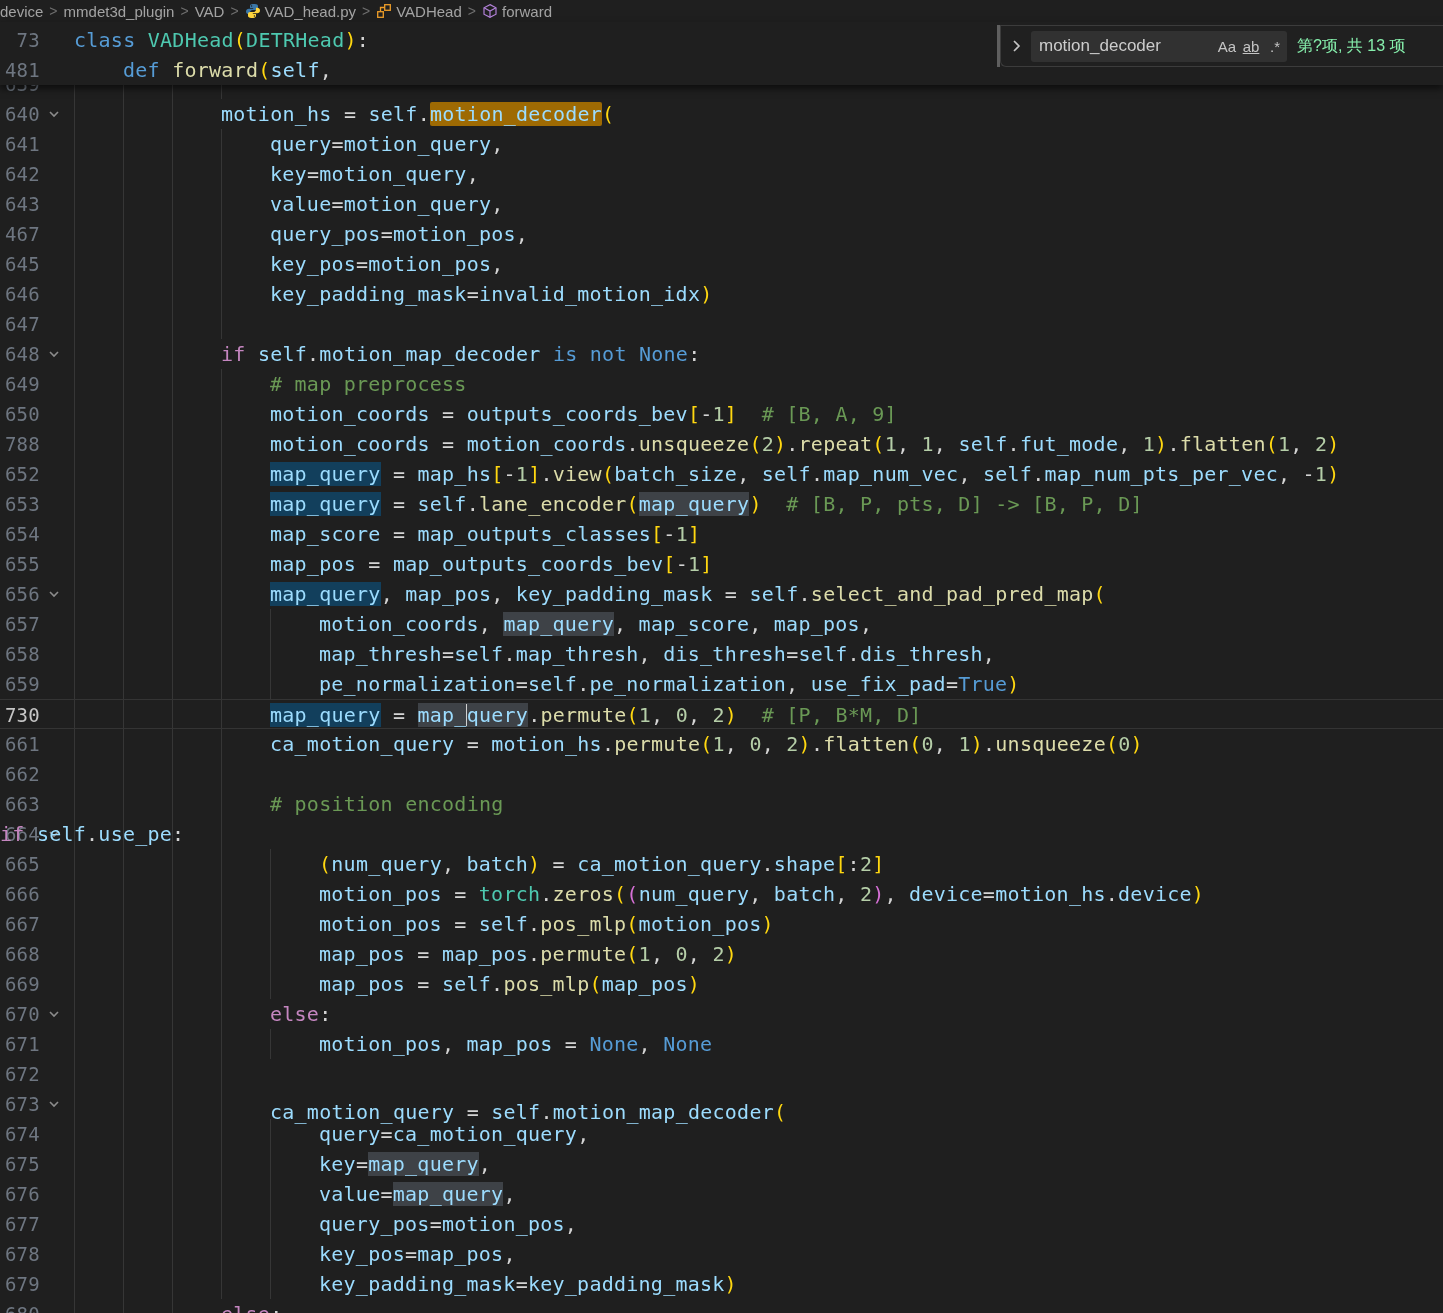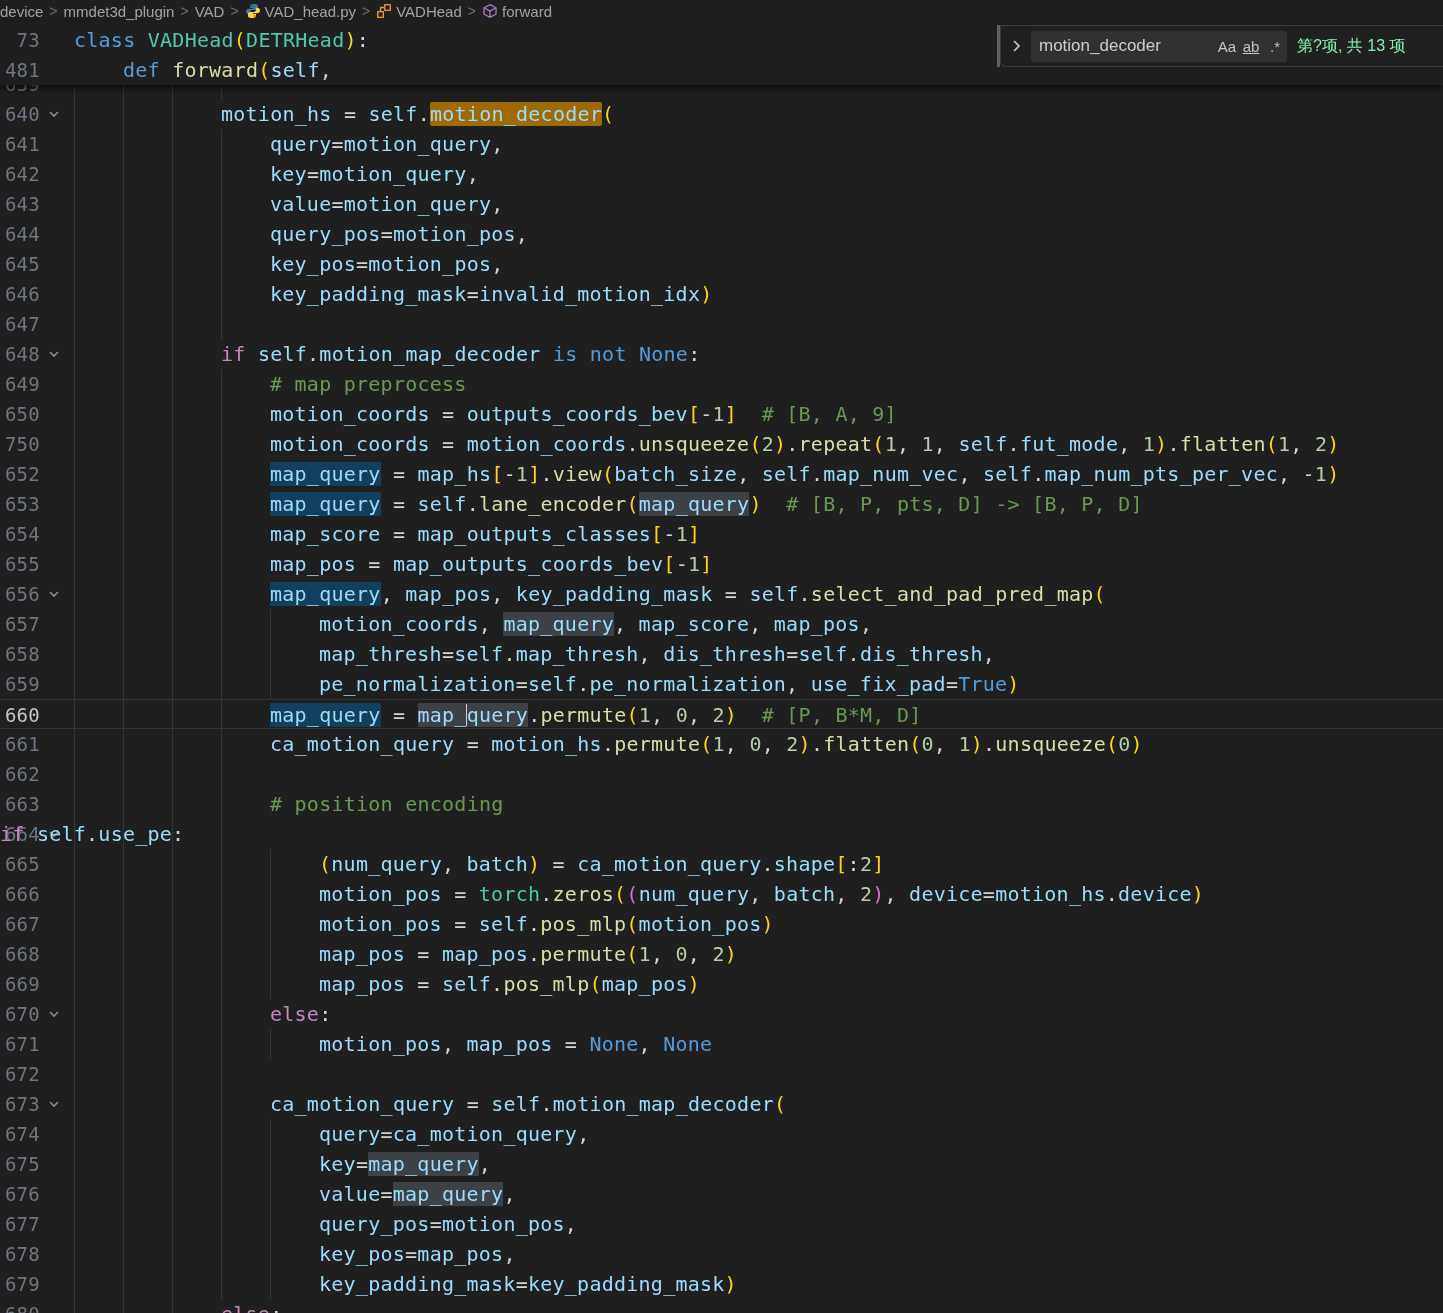--- a/index.html
+++ b/index.html
@@ -141,21 +141,21 @@
         <div class="ig" style="left: 172px;"></div>
         <div class="ig" style="left: 221px;"></div>
         <div class="ln">643</div>
         <div class="code" style="padding-left: 270px;"><span class="tv">value</span><span class="to">=</span><span class="tv">motion_query</span><span class="to">,</span></div>
       </div>
       <div class="row">
         <div class="ig" style="left: 74px;"></div>
         <div class="ig" style="left: 123px;"></div>
         <div class="ig" style="left: 172px;"></div>
         <div class="ig" style="left: 221px;"></div>
-        <div class="ln">644</div>
+        <div class="ln">467</div>
         <div class="code" style="padding-left: 270px;"><span class="tv">query_pos</span><span class="to">=</span><span class="tv">motion_pos</span><span class="to">,</span></div>
       </div>
       <div class="row">
         <div class="ig" style="left: 74px;"></div>
         <div class="ig" style="left: 123px;"></div>
         <div class="ig" style="left: 172px;"></div>
         <div class="ig" style="left: 221px;"></div>
         <div class="ln">645</div>
         <div class="code" style="padding-left: 270px;"><span class="tv">key_pos</span><span class="to">=</span><span class="tv">motion_pos</span><span class="to">,</span></div>
       </div>
@@ -199,21 +199,21 @@
         <div class="ig" style="left: 172px;"></div>
         <div class="ig" style="left: 221px;"></div>
         <div class="ln">650</div>
         <div class="code" style="padding-left: 270px;"><span class="tv">motion_coords</span><span class="to"> = </span><span class="tv">outputs_coords_bev</span><span class="ty">[</span><span class="to">-</span><span class="tn">1</span><span class="ty">]</span><span class="to">  </span><span class="tc"># [B, A, 9]</span></div>
       </div>
       <div class="row">
         <div class="ig" style="left: 74px;"></div>
         <div class="ig" style="left: 123px;"></div>
         <div class="ig" style="left: 172px;"></div>
         <div class="ig" style="left: 221px;"></div>
-        <div class="ln">750</div>
+        <div class="ln">788</div>
         <div class="code" style="padding-left: 270px;"><span class="tv">motion_coords</span><span class="to"> = </span><span class="tv">motion_coords</span><span class="to">.</span><span class="tf">unsqueeze</span><span class="ty">(</span><span class="tn">2</span><span class="ty">)</span><span class="to">.</span><span class="tf">repeat</span><span class="ty">(</span><span class="tn">1</span><span class="to">, </span><span class="tn">1</span><span class="to">, </span><span class="tv">self</span><span class="to">.</span><span class="tv">fut_mode</span><span class="to">, </span><span class="tn">1</span><span class="ty">)</span><span class="to">.</span><span class="tf">flatten</span><span class="ty">(</span><span class="tn">1</span><span class="to">, </span><span class="tn">2</span><span class="ty">)</span></div>
       </div>
       <div class="row">
         <div class="ig" style="left: 74px;"></div>
         <div class="ig" style="left: 123px;"></div>
         <div class="ig" style="left: 172px;"></div>
         <div class="ig" style="left: 221px;"></div>
         <div class="ln">652</div>
         <div class="code" style="padding-left: 270px;"><span class="tv mW">map_query</span><span class="to"> = </span><span class="tv">map_hs</span><span class="ty">[</span><span class="to">-</span><span class="tn">1</span><span class="ty">]</span><span class="to">.</span><span class="tf">view</span><span class="ty">(</span><span class="tv">batch_size</span><span class="to">, </span><span class="tv">self</span><span class="to">.</span><span class="tv">map_num_vec</span><span class="to">, </span><span class="tv">self</span><span class="to">.</span><span class="tv">map_num_pts_per_vec</span><span class="to">, -</span><span class="tn">1</span><span class="ty">)</span></div>
       </div>
@@ -277,21 +277,21 @@
         <div class="ig" style="left: 221px;"></div>
         <div class="ig" style="left: 270px;"></div>
         <div class="ln">659</div>
         <div class="code" style="padding-left: 319px;"><span class="tv">pe_normalization</span><span class="to">=</span><span class="tv">self</span><span class="to">.</span><span class="tv">pe_normalization</span><span class="to">, </span><span class="tv">use_fix_pad</span><span class="to">=</span><span class="tb">True</span><span class="ty">)</span></div>
       </div>
       <div class="row cur">
         <div class="ig" style="left: 74px;"></div>
         <div class="ig" style="left: 123px;"></div>
         <div class="ig" style="left: 172px;"></div>
         <div class="ig" style="left: 221px;"></div>
-        <div class="ln">660</div>
+        <div class="ln">730</div>
         <div class="code" style="padding-left: 270px;"><span class="tv mW">map_query</span><span class="to"> = </span><span class="tv mR">map_</span><span class="caret"></span><span class="tv mR">query</span><span class="to">.</span><span class="tf">permute</span><span class="ty">(</span><span class="tn">1</span><span class="to">, </span><span class="tn">0</span><span class="to">, </span><span class="tn">2</span><span class="ty">)</span><span class="to">  </span><span class="tc"># [P, B*M, D]</span></div>
       </div>
       <div class="row">
         <div class="ig" style="left: 74px;"></div>
         <div class="ig" style="left: 123px;"></div>
         <div class="ig" style="left: 172px;"></div>
         <div class="ig" style="left: 221px;"></div>
         <div class="ln">661</div>
         <div class="code" style="padding-left: 270px;"><span class="tv">ca_motion_query</span><span class="to"> = </span><span class="tv">motion_hs</span><span class="to">.</span><span class="tf">permute</span><span class="ty">(</span><span class="tn">1</span><span class="to">, </span><span class="tn">0</span><span class="to">, </span><span class="tn">2</span><span class="ty">)</span><span class="to">.</span><span class="tf">flatten</span><span class="ty">(</span><span class="tn">0</span><span class="to">, </span><span class="tn">1</span><span class="ty">)</span><span class="to">.</span><span class="tf">unsqueeze</span><span class="ty">(</span><span class="tn">0</span><span class="ty">)</span></div>
       </div>
@@ -397,21 +397,21 @@
       </div>
       <div class="row">
         <div class="ig" style="left: 74px;"></div>
         <div class="ig" style="left: 123px;"></div>
         <div class="ig" style="left: 172px;"></div>
         <div class="ig" style="left: 221px;"></div>
         <div class="ln">673</div>
         <div class="fold"><svg width="16" height="16" viewBox="0 0 16 16">
             <path fill="none" stroke="#8b8b8b" stroke-width="1.6" d="m4 6 4 4 4-4"></path>
           </svg></div>
-        <div class="code" style="padding-left: 270px;"><span class="tv">ca_motion_query</span><span class="to"> = </span><span class="tv">self</span><span class="to">.</span><span class="tv">motion_map_decoder</span><span class="ty">(</span></div>
+        <div class="code" style="padding-left: 270px; margin-top: 8px;"><span class="tv">ca_motion_query</span><span class="to"> = </span><span class="tv">self</span><span class="to">.</span><span class="tv">motion_map_decoder</span><span class="ty">(</span></div>
       </div>
       <div class="row">
         <div class="ig" style="left: 74px;"></div>
         <div class="ig" style="left: 123px;"></div>
         <div class="ig" style="left: 172px;"></div>
         <div class="ig" style="left: 221px;"></div>
         <div class="ig" style="left: 270px;"></div>
         <div class="ln">674</div>
         <div class="code" style="padding-left: 319px;"><span class="tv">query</span><span class="to">=</span><span class="tv">ca_motion_query</span><span class="to">,</span></div>
       </div>

